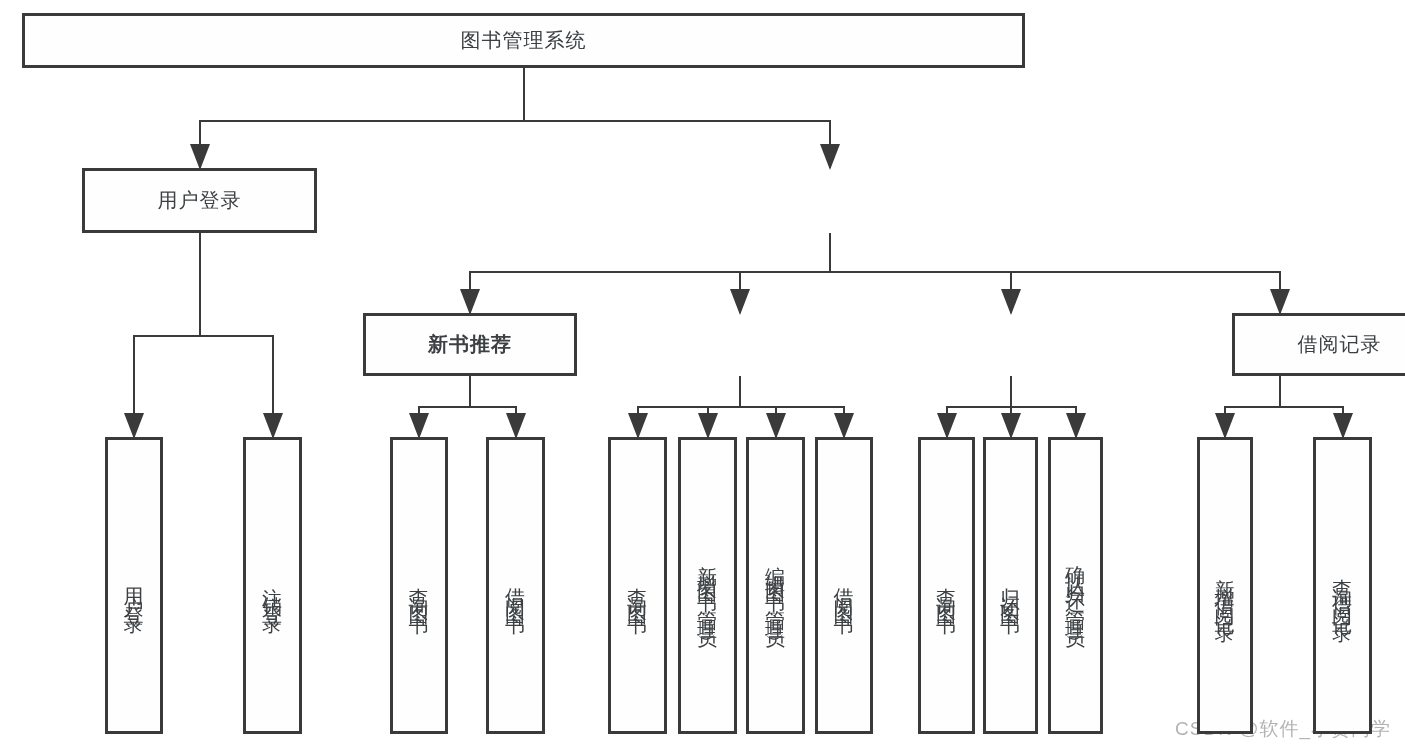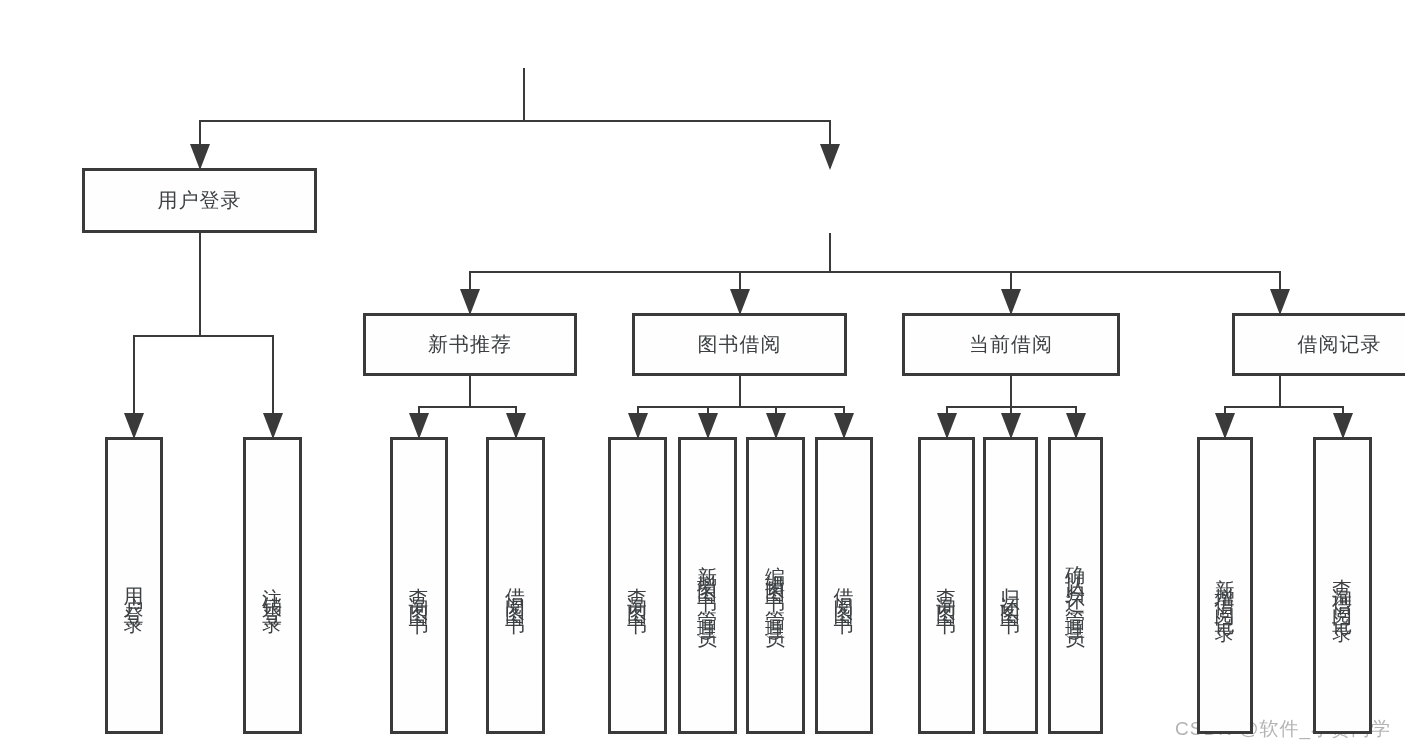--- a/index.html
+++ b/index.html
@@ -110,31 +110,28 @@
     <div class="cline" style="left: 1009.5px; top: 406px; width: 2px; height: 31px;"></div>
     <div class="arrow" style="left: 1000.5px; top: 413px;"></div>
     <div class="cline" style="left: 1074.5px; top: 406px; width: 2px; height: 31px;"></div>
     <div class="arrow" style="left: 1065.5px; top: 413px;"></div>
     <div class="cline" style="left: 1278.5px; top: 376px; width: 2px; height: 32px;"></div>
     <div class="cline" style="left: 1224px; top: 406px; width: 119.5px; height: 2px;"></div>
     <div class="cline" style="left: 1224px; top: 406px; width: 2px; height: 31px;"></div>
     <div class="arrow" style="left: 1215px; top: 413px;"></div>
     <div class="cline" style="left: 1341.5px; top: 406px; width: 2px; height: 31px;"></div>
     <div class="arrow" style="left: 1332.5px; top: 413px;"></div>
+    <div class="node" style="left: 22px; top: 13px; width: 1003px; height: 55px;">
+      <span class="label">图书管理系统</span>
+    </div>
     <div class="node" style="left: 82px; top: 168px; width: 235px; height: 65px;">
       <span class="label">用户登录</span>
     </div>
-    <div class="node" style="left: 363px; top: 313px; width: 214px; height: 63px;">
+    <div class="node" style="left: 363px; top: 313px; width: 214px; height: 63px; font-weight: bold;">
       <span class="label">新书推荐</span>
-    </div>
-    <div class="node" style="left: 632px; top: 313px; width: 215px; height: 63px;">
-      <span class="label">图书借阅</span>
-    </div>
-    <div class="node" style="left: 902px; top: 313px; width: 218px; height: 63px;">
-      <span class="label">当前借阅</span>
     </div>
     <div class="node" style="left: 1232px; top: 313px; width: 215px; height: 63px;">
       <span class="label">借阅记录</span>
     </div>
     <div class="node vertical" style="left: 105px; top: 437px; width: 58px; height: 297px;">
       <span class="label">用户登录</span>
     </div>
     <div class="node vertical" style="left: 243px; top: 437px; width: 59px; height: 297px;">
       <span class="label">注销登录</span>
     </div>

